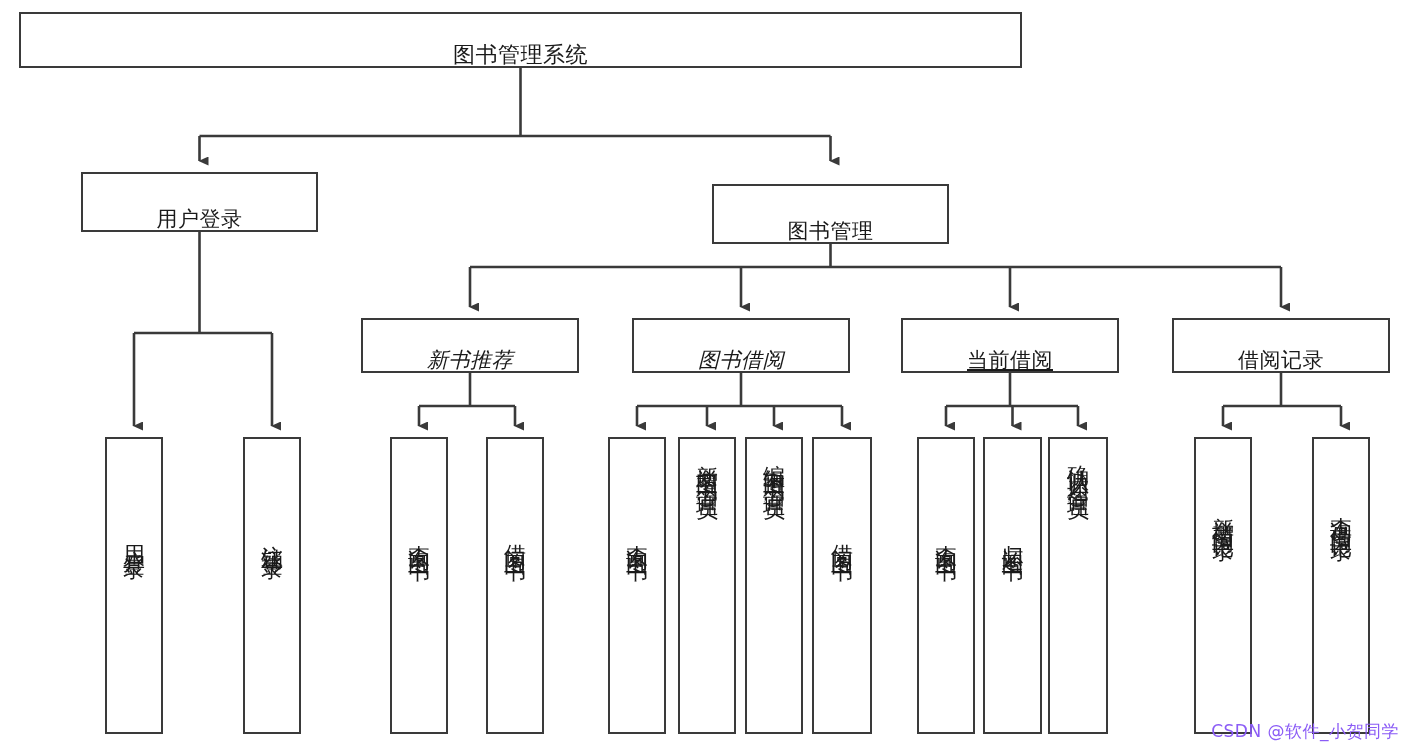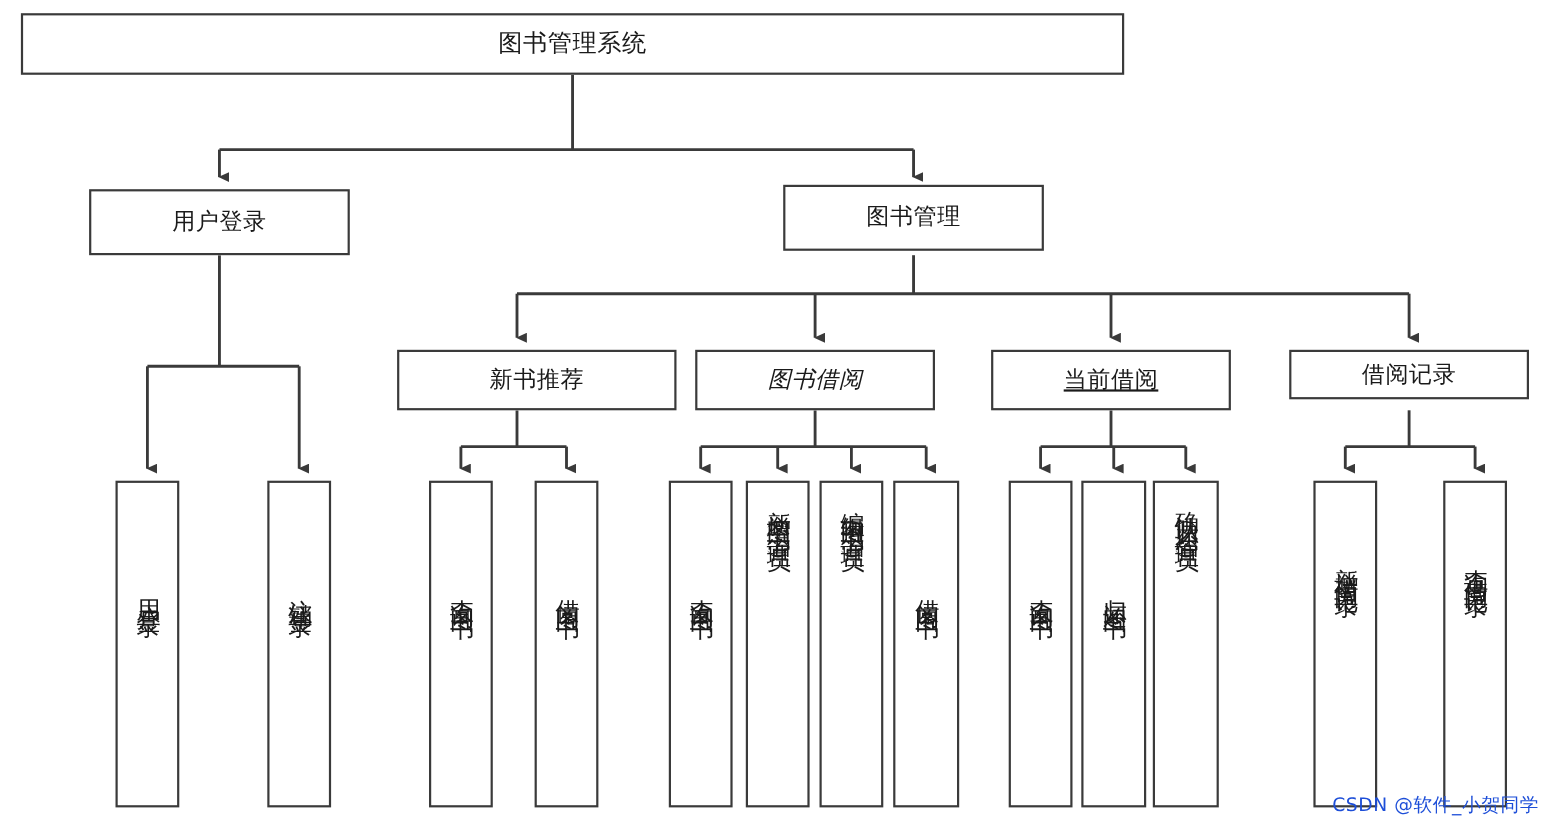--- a/index.html
+++ b/index.html
@@ -25,21 +25,21 @@
     width: 1405px;
     height: 747px;
     pointer-events: none;
   }
   .node {
     position: absolute;
     box-sizing: border-box;
     background: #ffffff;
     border: 2.5px solid #3a3a3a;
     display: flex;
-    align-items: center;
+    align-items: flex-end;
     justify-content: center;
     color: #1a1a1a;
   }
   .node-label {
     display: block;
     text-align: center;
     line-height: 1.02;
     letter-spacing: 0.5px;
   }
   
@@ -73,21 +73,21 @@
     padding-top: 60px;
   }
   .node.vert.short {
     padding-top: 88px;
   }
   #watermark {
     position: absolute;
     right: 6px;
     bottom: 4px;
     font-size: 17px;
-    color: #1d4ed8;
+    color: #8b5cf6;
     letter-spacing: 0.5px;
     white-space: nowrap;
     font-family: "DejaVu Sans", "Liberation Sans", sans-serif;
   }
 </style>
 </head>
 <body>
 
 <div id="canvas">
 
@@ -134,33 +134,33 @@
       </g>
   </svg>
 
   <div id="node-layer">
       <div class="node horiz root" style="left: 19px; top: 12px; width: 1003px; height: 56px;">
         <span class="node-label">图书管理系统</span>
       </div>
       <div class="node horiz" style="left: 81px; top: 172px; width: 237px; height: 60px;">
         <span class="node-label">用户登录</span>
       </div>
-      <div class="node horiz" style="left: 712px; top: 168px; width: 237px; height: 60px;">
+      <div class="node horiz" style="left: 712px; top: 184px; width: 237px; height: 60px;">
         <span class="node-label">图书管理</span>
       </div>
-      <div class="node horiz" style="left: 361px; top: 318px; width: 254px; height: 55px;">
+      <div class="node horiz" style="left: 361px; top: 318px; width: 218px; height: 55px; font-style: italic;">
         <span class="node-label">新书推荐</span>
       </div>
       <div class="node horiz" style="left: 632px; top: 318px; width: 218px; height: 55px; font-style: italic;">
         <span class="node-label">图书借阅</span>
       </div>
       <div class="node horiz" style="left: 901px; top: 318px; width: 218px; height: 55px; text-decoration: underline;">
         <span class="node-label">当前借阅</span>
       </div>
-      <div class="node horiz" style="left: 1172px; top: 318px; width: 218px; height: 45px;">
+      <div class="node horiz" style="left: 1172px; top: 318px; width: 218px; height: 55px;">
         <span class="node-label">借阅记录</span>
       </div>
       <div class="node vert short" style="left: 105px; top: 437px; width: 58px; height: 297px;">
         <span class="node-label">用户登录</span>
       </div>
       <div class="node vert short" style="left: 243px; top: 437px; width: 58px; height: 297px;">
         <span class="node-label">注销登录</span>
       </div>
       <div class="node vert short" style="left: 390px; top: 437px; width: 58px; height: 297px;">
         <span class="node-label">查询图书</span>

